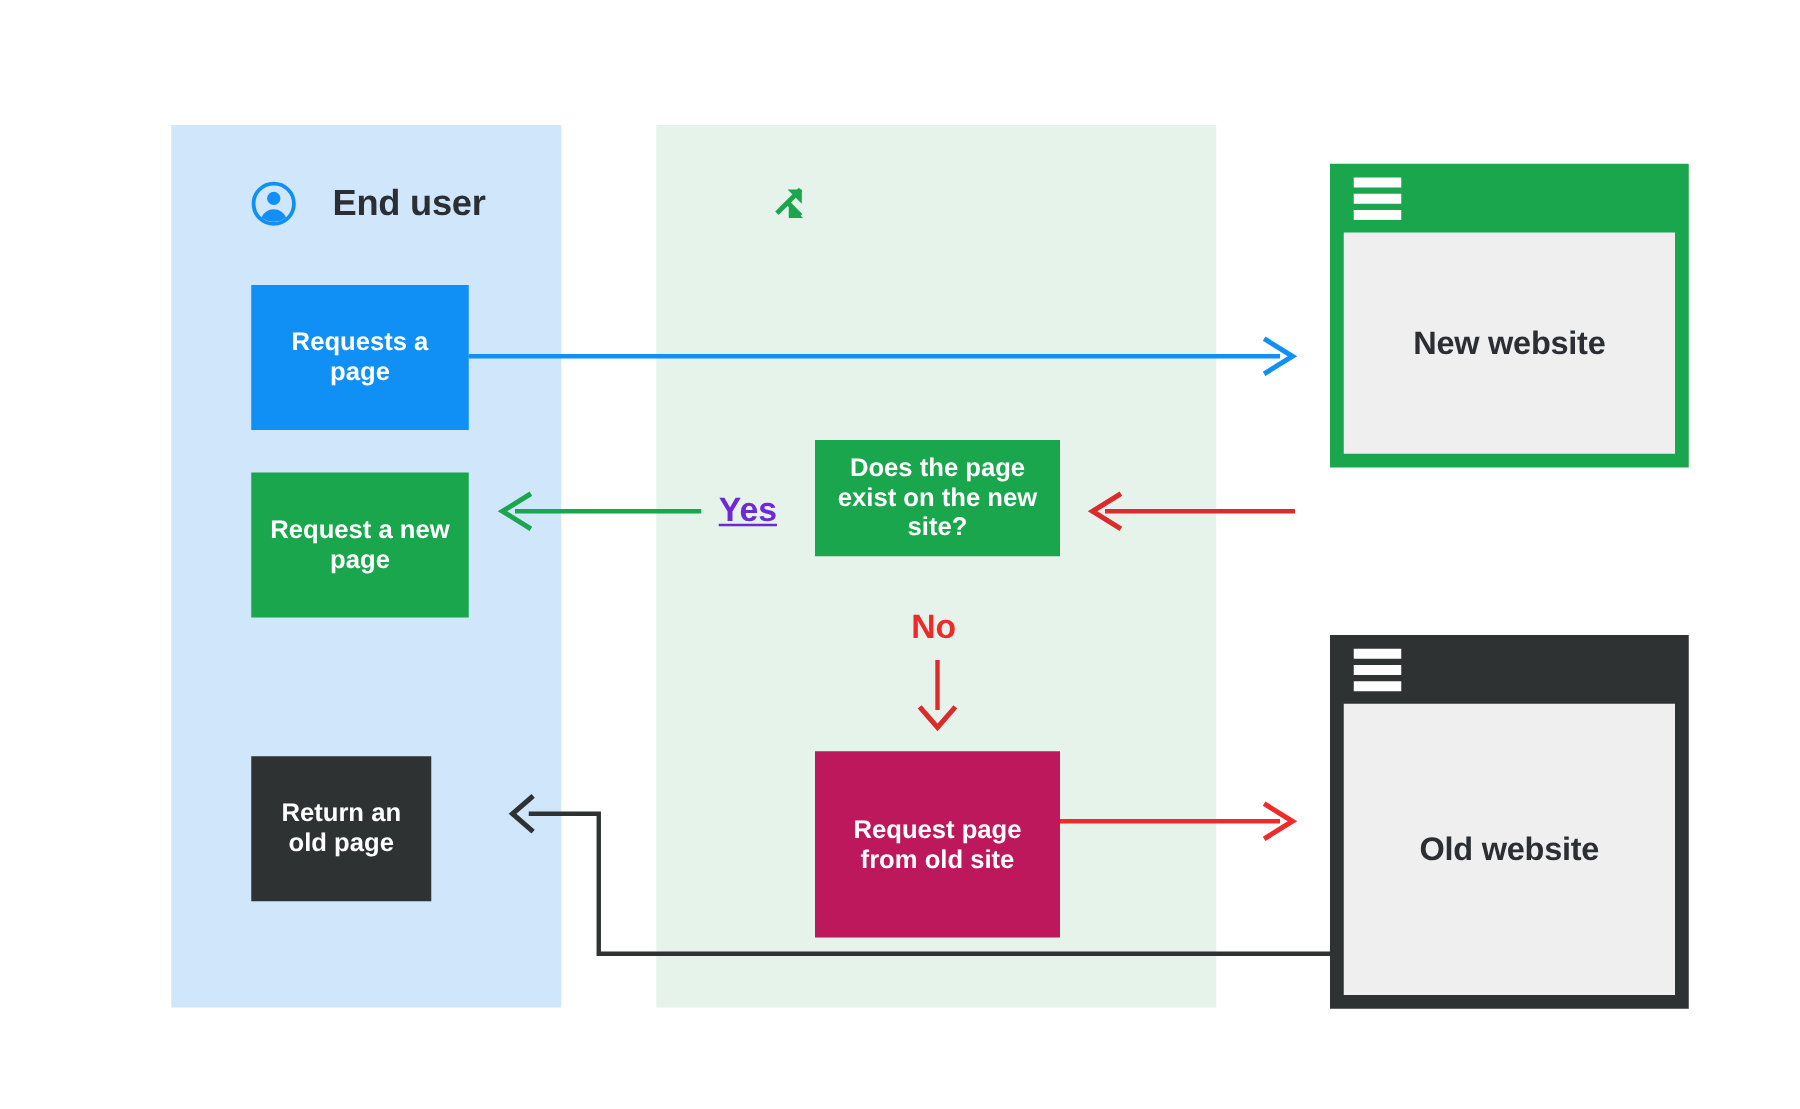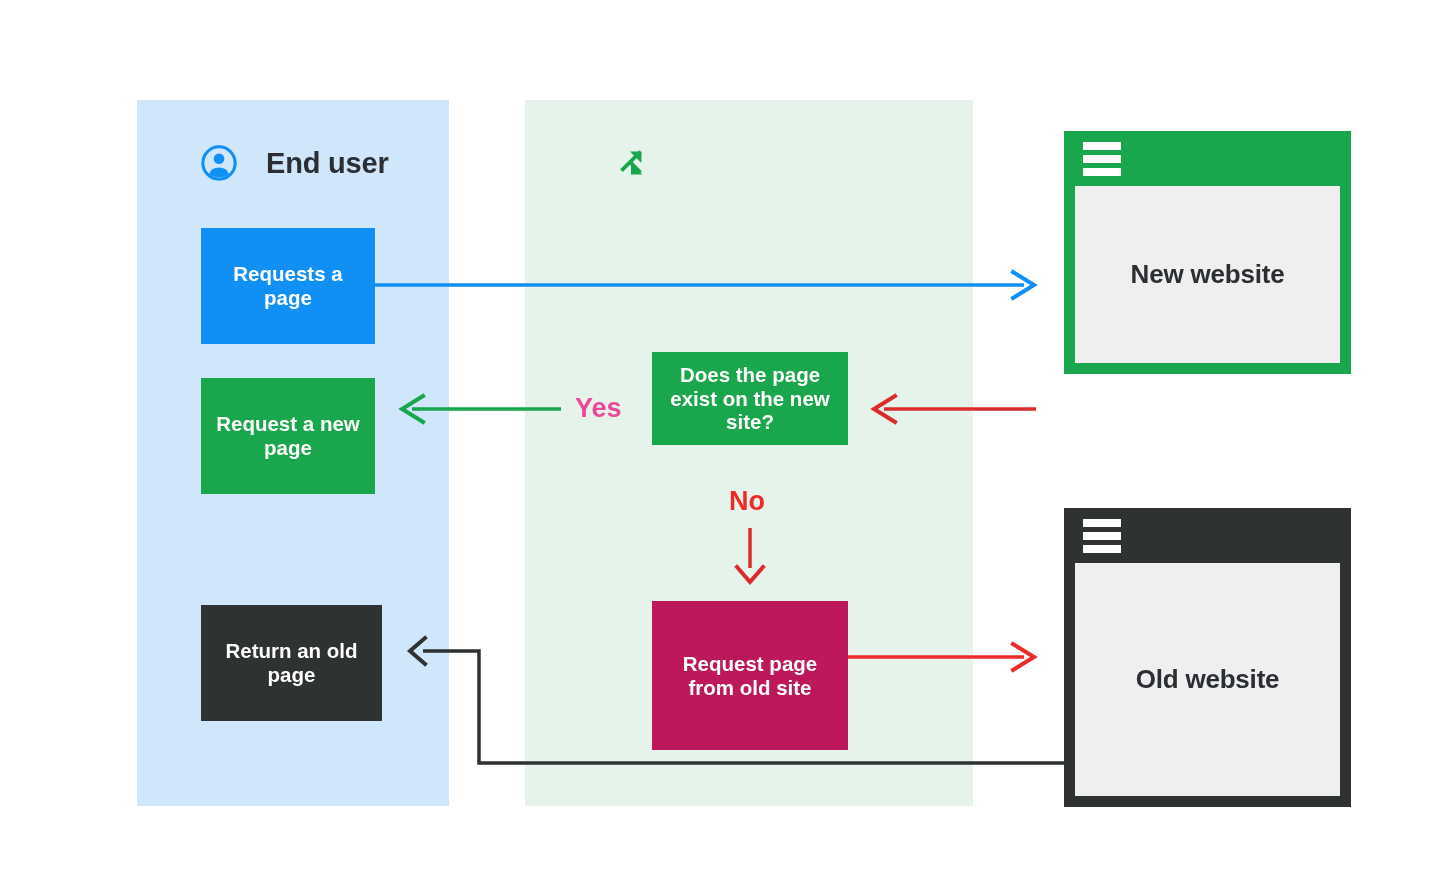--- a/index.html
+++ b/index.html
@@ -68,41 +68,41 @@
   }
   #node-requests {
     left: 201px; top: 228px; width: 174px; height: 116px;
     background: #1090f5; font-size: 20.5px;
   }
   #node-return-new {
     left: 201px; top: 378px; width: 174px; height: 116px;
     background: #19a64c; font-size: 20.5px;
   }
   #node-return-old {
-    left: 201px; top: 605px; width: 181px; height: 116px;
+    left: 201px; top: 605px; width: 144px; height: 116px;
     background: #2f3233; font-size: 20.5px;
   }
   #node-decision {
     left: 652px; top: 352px; width: 196px; height: 93px;
     background: #19a64c; font-size: 20.5px;
   }
   #node-request-old {
     left: 652px; top: 601px; width: 196px; height: 149px;
     background: #be185d; font-size: 20.5px;
   }
 
   
   .edge-label {
     position: absolute;
     font-weight: bold;
     white-space: nowrap;
   }
   #label-yes {
     left: 575px; top: 393px;
-    font-size: 27px; color: #ec4899;
+    font-size: 27px; color: #6d28d9; text-decoration: underline;
   }
   #label-no {
     left: 729px; top: 486px;
     font-size: 27px; color: #ee2b2b;
   }
 
   
   .browser {
     position: absolute;
     box-sizing: border-box;

